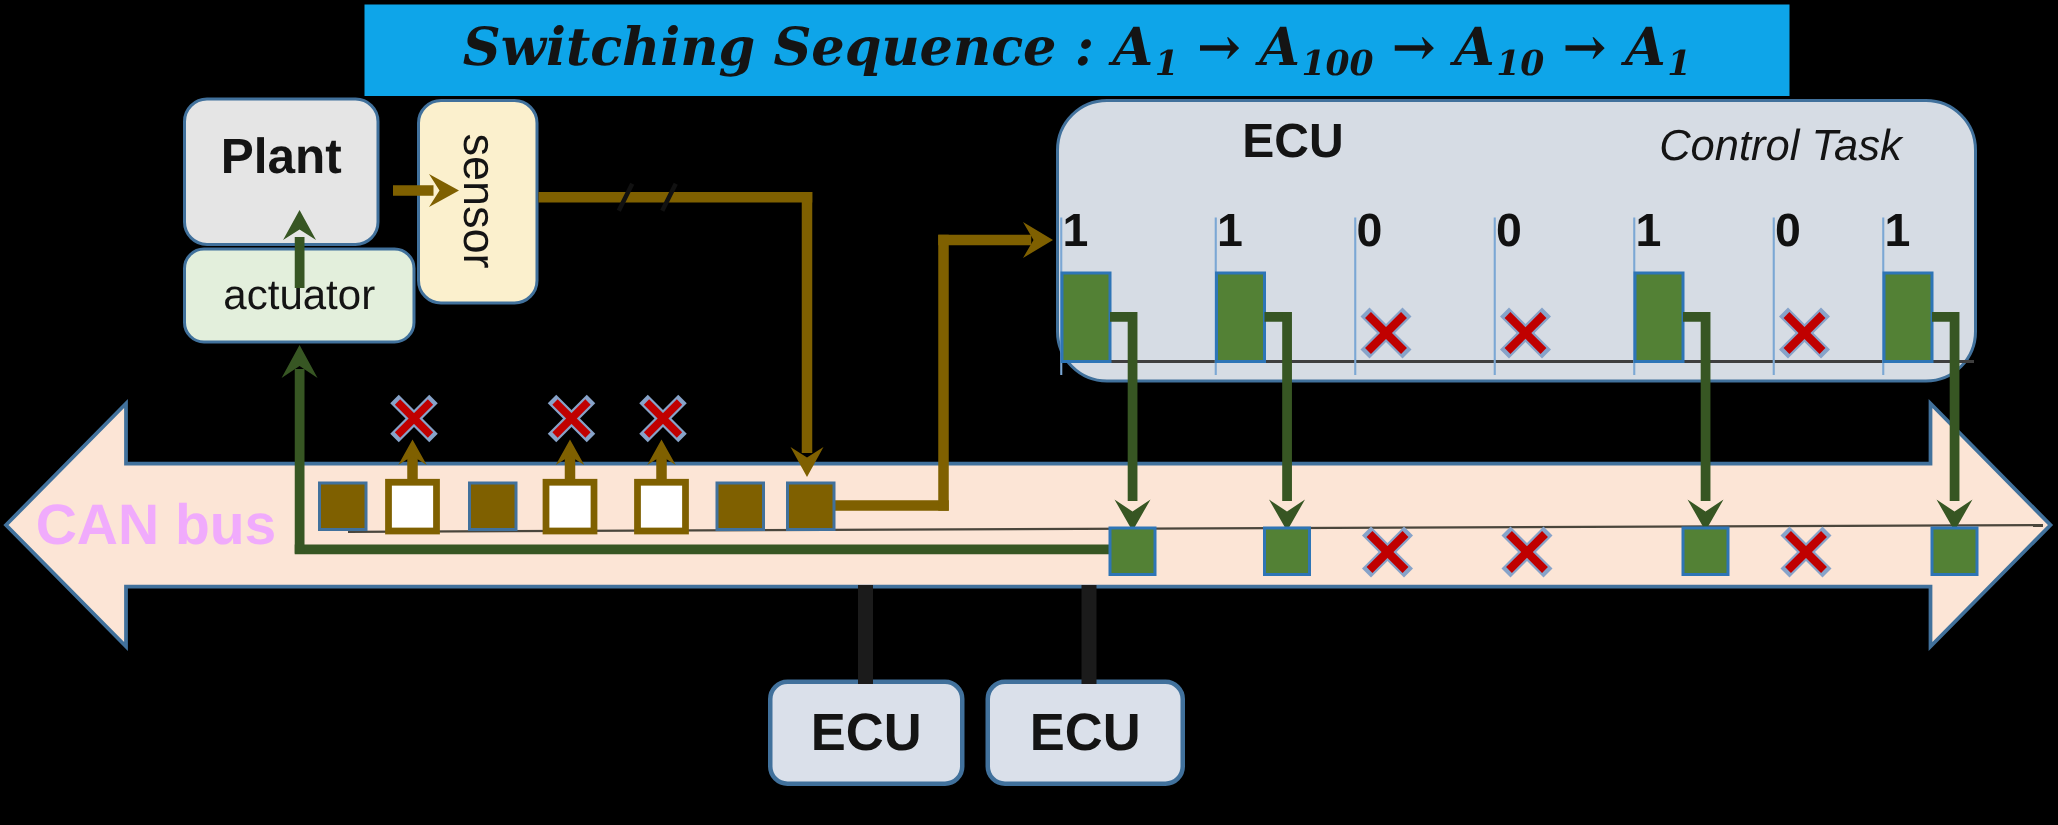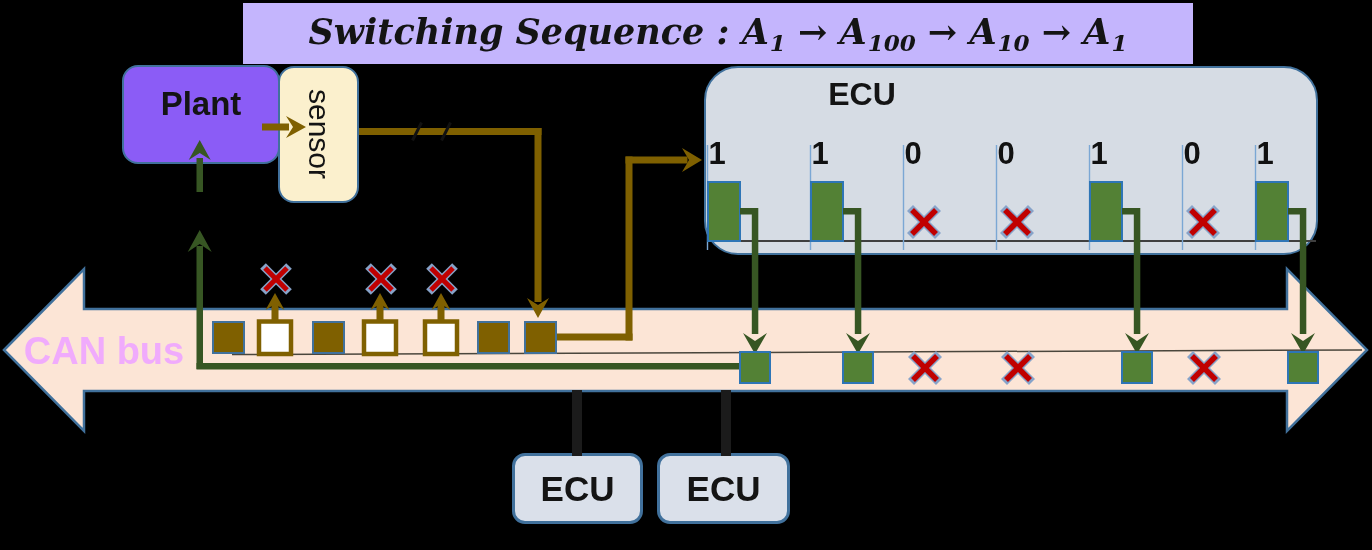--- a/index.html
+++ b/index.html
@@ -1,27 +1,27 @@
 <!DOCTYPE html>
 <html><head>
 <meta charset="utf-8">
 <style>
   html,body{margin:0;padding:0;background:#000;}
   .stage{position:relative;width:1372px;height:550px;background:#000;overflow:hidden;
          font-family:"Liberation Sans",sans-serif;}
   .stage *{box-sizing:border-box;}
   
-  .banner{position:absolute;left:243px;top:3px;width:950px;height:61px;background:#c4b5fd;
+  .banner{position:absolute;left:243px;top:3px;width:950px;height:61px;background:#0ea5e9;
           display:flex;align-items:center;justify-content:center;z-index:1;}
   .banner-text{font-family:"DejaVu Serif",serif;font-style:italic;font-weight:bold;
                font-size:35px;color:#141414;white-space:nowrap;}
   .banner-text sub{font-size:23px;vertical-align:-7px;margin-left:1px;}
   
   .box{position:absolute;border:2.5px solid #41719c;z-index:1;}
-  .plant{left:122px;top:65px;width:158px;height:99px;border-radius:16px;background:#8b5cf6;
+  .plant{left:122px;top:65px;width:131px;height:99px;border-radius:16px;background:#e5e5e5;
          display:flex;align-items:center;justify-content:center;padding-bottom:22px;text-align:right;}
   .plant span{font-size:33px;font-weight:bold;color:#141414;}
   .sensor{left:278px;top:66px;width:81px;height:137px;border-radius:16px;background:#fbf0cd;
           display:flex;align-items:center;justify-content:center;}
   .sensor span{writing-mode:vertical-rl;font-size:30px;color:#141414;}
   .actuator{left:122px;top:165px;width:155px;height:64px;border-radius:14px;background:#e3efdc;
             display:flex;align-items:center;justify-content:center;}
   .actuator span{font-size:28px;color:#141414;}
   .ecu-panel{left:704px;top:66px;width:614px;height:189px;border-radius:34px;background:#d6dce4;}
   .ecu-bottom{top:453px;height:71px;border-radius:13px;background:#dae0ea;border-width:3px;
@@ -44,20 +44,23 @@
 
   <div class="banner">
     <span class="banner-text" id="banner-text"><span>Switching Sequence : </span><span>A</span><sub>1</sub><span> → </span><span>A</span><sub>100</sub><span> → </span><span>A</span><sub>10</sub><span> → </span><span>A</span><sub>1</sub></span>
   </div>
 
   <div class="box plant">
     <span>Plant</span>
   </div>
   <div class="box sensor">
     <span>sensor</span>
+  </div>
+  <div class="box actuator">
+    <span>actuator</span>
   </div>
 
   <div class="box ecu-panel"></div>
 
   <div class="box ecu-bottom" style="left:512px;width:131px;">
     <span>ECU</span>
   </div>
   <div class="box ecu-bottom" style="left:657px;width:133px;">
     <span>ECU</span>
   </div>
@@ -156,20 +159,21 @@
       <polygon points="431.5,310 441,293 450.5,310 441,304" fill="#7f6000"></polygon>
       <line x1="429" y1="266" x2="455" y2="292" stroke="#87a3c9" stroke-width="8"></line>
       <line x1="429" y1="292" x2="455" y2="266" stroke="#87a3c9" stroke-width="8"></line>
       <line x1="431" y1="268" x2="453" y2="290" stroke="#c00000" stroke-width="5"></line>
       <line x1="431" y1="290" x2="453" y2="268" stroke="#c00000" stroke-width="5"></line>
       <rect x="478" y="322" width="31" height="31" fill="#7f6000" stroke="#41719c" stroke-width="2"></rect>
       <rect x="525" y="322" width="31" height="31" fill="#7f6000" stroke="#41719c" stroke-width="2"></rect>
     </svg>
 
   <div class="lbl ecu-title" style="left:862px;top:94px;">ECU</div>
+  <div class="lbl control-task" style="left:1187px;top:98px;">Control Task</div>
   <div class="lbl can-bus" style="left:104px;top:351px;">CAN bus</div>
 
   <div id="ecu-digits">
       <div class="digit" style="left: 717px; top: 136px;">1</div>
       <div class="digit" style="left: 820px; top: 136px;">1</div>
       <div class="digit" style="left: 913px; top: 136px;">0</div>
       <div class="digit" style="left: 1006px; top: 136px;">0</div>
       <div class="digit" style="left: 1099px; top: 136px;">1</div>
       <div class="digit" style="left: 1192px; top: 136px;">0</div>
       <div class="digit" style="left: 1265px; top: 136px;">1</div>

